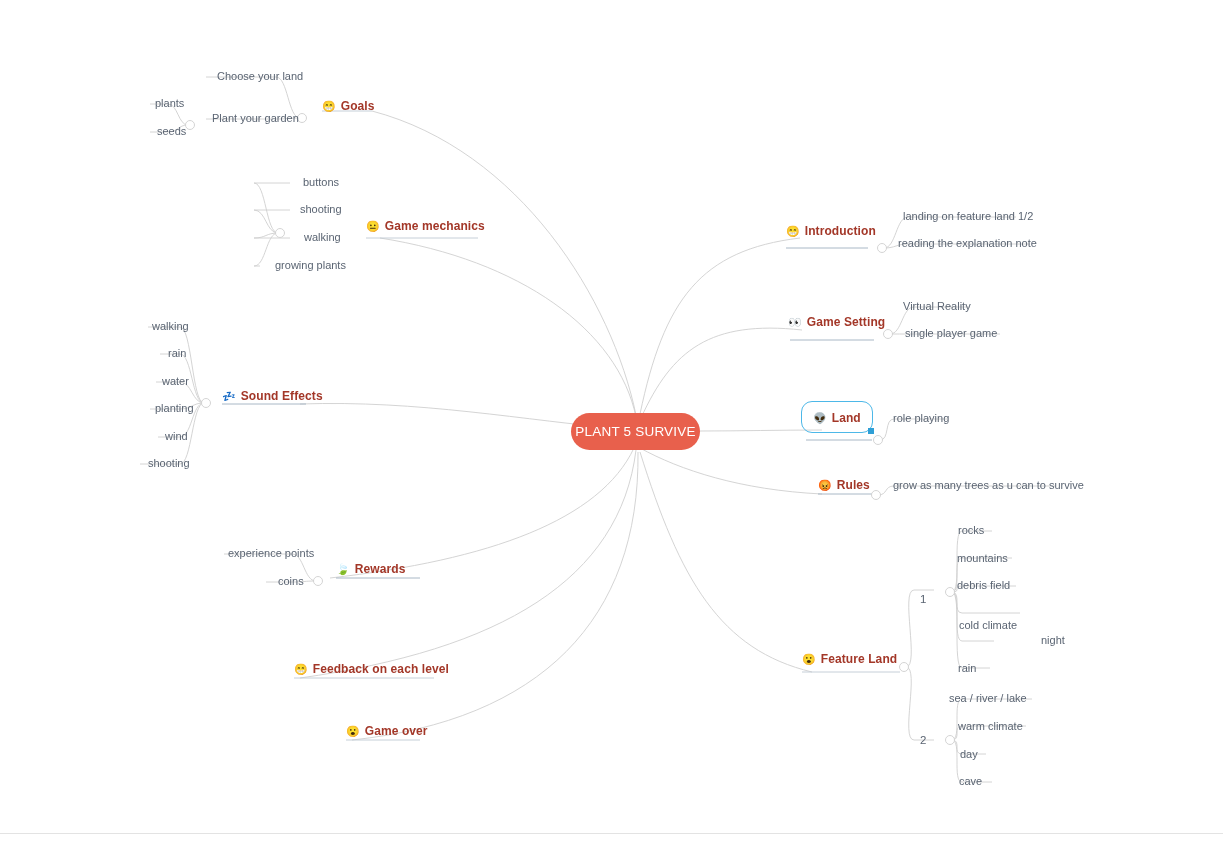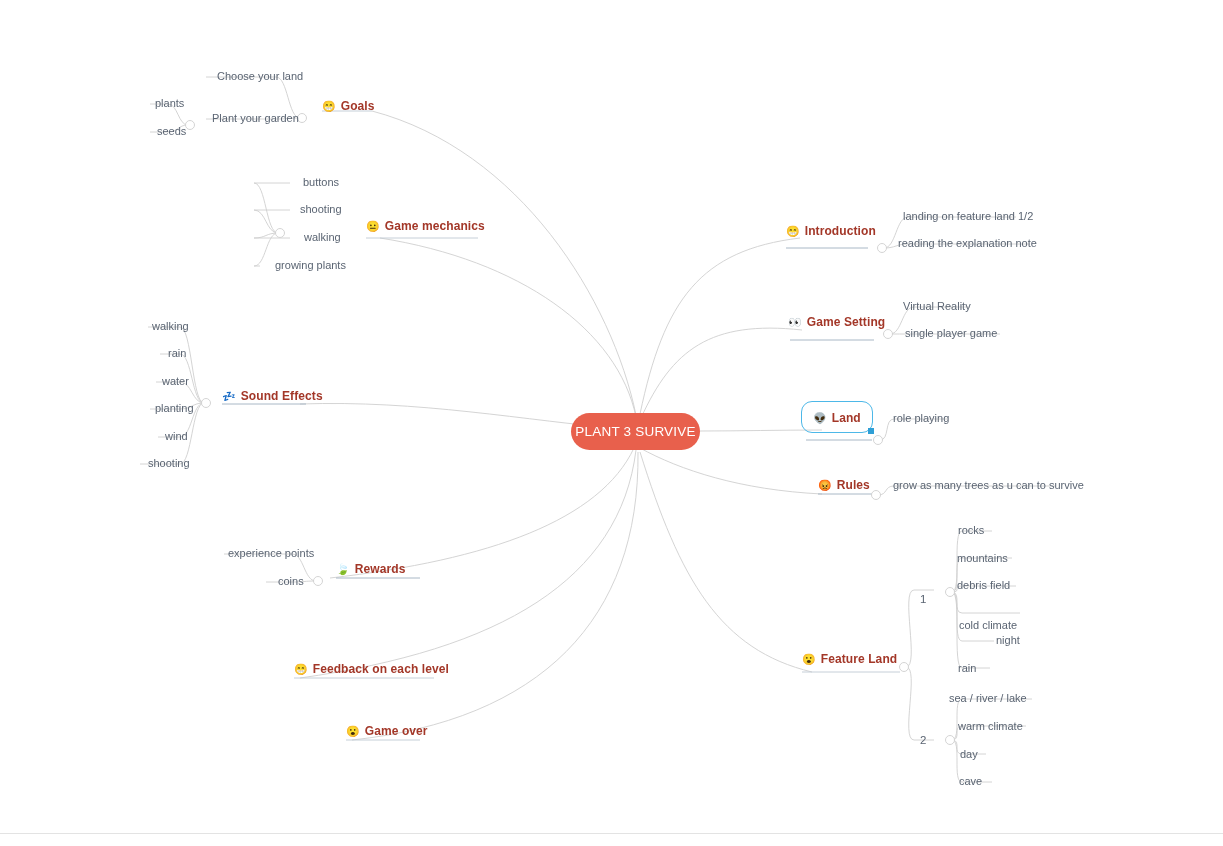--- a/index.html
+++ b/index.html
@@ -168,21 +168,21 @@
       <path d="M952,740 C962,740 952,782 962,782"></path>
       <path d="M962,699 L1032,699"></path>
       <path d="M962,726 L1026,726"></path>
       <path d="M962,754 L986,754"></path>
       <path d="M962,782 L992,782"></path>
       <circle cx="950" cy="740" r="4.5" fill="#ffffff" stroke="#cfcfcf"></circle>
     </g>
   </svg>
 
   <div class="root-node">
-    <span>PLANT 3 SURVIVE</span>
+    <span>PLANT 5 SURVIVE</span>
   </div>
 
   <div class="branch" style="left:322px;top:99px;">
     <span class="em">😁</span>
     <span class="txt">Goals</span>
   </div>
   <div class="leaf" style="left:217px;top:70px;"><span>Choose your land</span></div>
   <div class="leaf" style="left:212px;top:112px;"><span>Plant your garden</span></div>
   <div class="leaf" style="left:155px;top:97px;"><span>plants</span></div>
   <div class="leaf" style="left:157px;top:125px;"><span>seeds</span></div>
@@ -256,21 +256,21 @@
     <span class="em">😮</span>
     <span class="txt">Feature Land</span>
   </div>
   <div class="numnode" style="left:920px;top:593px;"><span>1</span></div>
   <div class="numnode" style="left:920px;top:734px;"><span>2</span></div>
 
   <div class="leaf" style="left:958px;top:524px;"><span>rocks</span></div>
   <div class="leaf" style="left:957px;top:552px;"><span>mountains</span></div>
   <div class="leaf" style="left:957px;top:579px;"><span>debris field</span></div>
   <div class="leaf" style="left:959px;top:607px;margin-top:12px;"><span>cold climate</span></div>
-  <div class="leaf" style="left:968px;top:634px;padding-left:28px;"><span>night</span></div>
+  <div class="leaf" style="left:1013px;top:634px;padding-left:28px;"><span>night</span></div>
   <div class="leaf" style="left:958px;top:662px;"><span>rain</span></div>
 
   <div class="leaf" style="left:949px;top:692px;"><span>sea / river / lake</span></div>
   <div class="leaf" style="left:958px;top:720px;"><span>warm climate</span></div>
   <div class="leaf" style="left:960px;top:748px;"><span>day</span></div>
   <div class="leaf" style="left:959px;top:775px;text-align:center;"><span>cave</span></div>
 
   <div class="bottom-rule"></div>
 </div>
 

